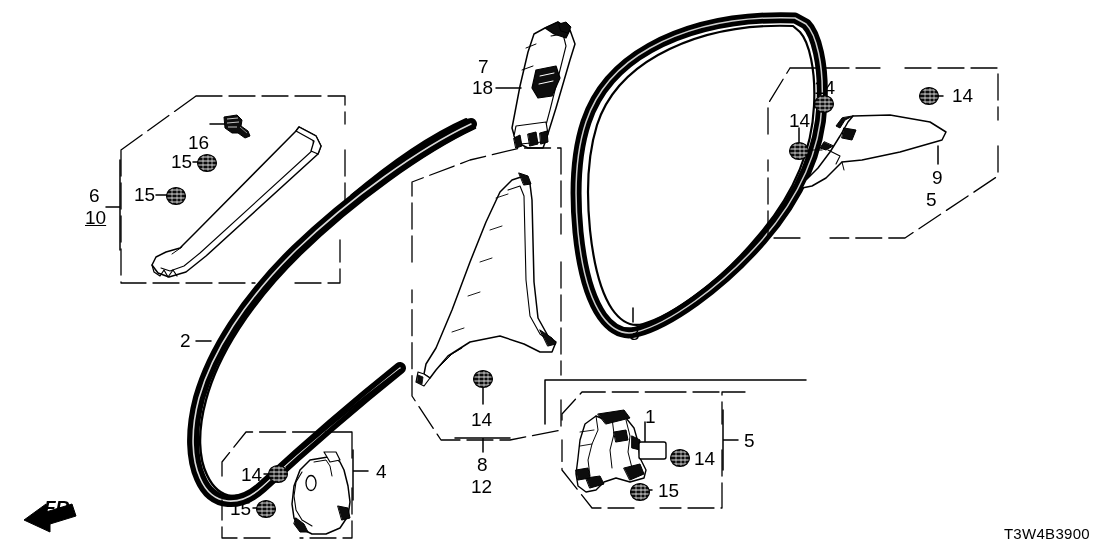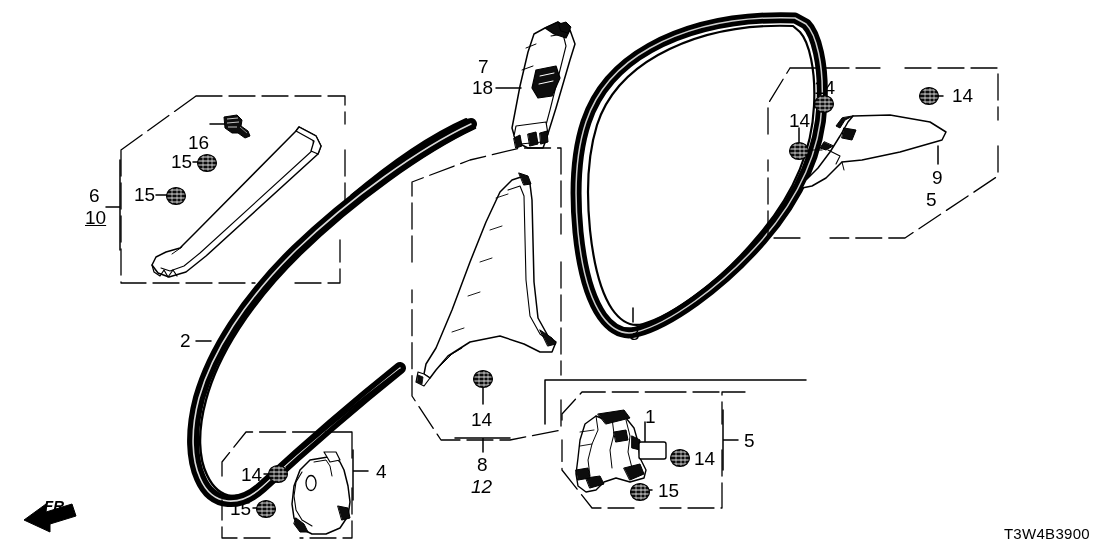--- a/index.html
+++ b/index.html
@@ -4,21 +4,21 @@
 <style>
   html,body{margin:0;padding:0;background:#ffffff;}
   body{width:1108px;height:554px;position:relative;overflow:hidden;
        font-family:"Liberation Sans",sans-serif;color:#000;}
   #stage{position:absolute;left:0;top:0;width:1108px;height:554px;}
   svg{position:absolute;left:0;top:0;width:1108px;height:554px;}
   .lbl{position:absolute;font-size:19px;line-height:19px;color:#000;
        font-family:"Liberation Sans",sans-serif;white-space:pre;}
   .partno{position:absolute;right:18px;bottom:12px;font-size:15px;
           letter-spacing:.3px;font-family:"Liberation Sans",sans-serif;}
-  .frtxt{position:absolute;font-size:15px;font-weight:bold;font-style:italic;
+  .frtxt{position:absolute;font-size:19px;font-weight:bold;font-style:italic;
          font-family:"Liberation Sans",sans-serif;}
 </style>
 </head>
 <body>
 
 <div id="stage">
 
 <svg viewBox="0 0 1108 554" xmlns="http://www.w3.org/2000/svg">
   <defs>
     <g id="clipRound">
@@ -323,21 +323,21 @@
 <div class="lbl" style="left:180px;top:331px;">2</div>
 <div class="lbl" style="left:629px;top:324px;">3</div>
 <div class="lbl" style="left:89px;top:186px;">6</div>
 <div class="lbl" style="left:85px;top:208px;text-decoration:underline;">10</div>
 <div class="lbl" style="left:188px;top:114px;margin-top:19px;">16</div>
 <div class="lbl" style="left:171px;top:152px;">15</div>
 <div class="lbl" style="left:134px;top:185px;">15</div>
 <div class="lbl" style="left:478px;top:57px;">7</div>
 <div class="lbl" style="left:472px;top:78px;">18</div>
 <div class="lbl" style="left:477px;top:455px;">8</div>
-<div class="lbl" style="left:471px;top:477px;font-style:italic;">12</div>
+<div class="lbl" style="left:471px;top:477px;">12</div>
 <div class="lbl" style="left:471px;top:410px;">14</div>
 <div class="lbl" style="left:814px;top:78px;">14</div>
 <div class="lbl" style="left:952px;top:86px;">14</div>
 <div class="lbl" style="left:789px;top:111px;">14</div>
 <div class="lbl" style="left:932px;top:168px;">9</div>
 <div class="lbl" style="left:926px;top:190px;">5</div>
 <div class="lbl" style="left:376px;top:462px;">4</div>
 <div class="lbl" style="left:241px;top:465px;">14</div>
 <div class="lbl" style="left:230px;top:499px;">15</div>
 <div class="lbl" style="left:744px;top:431px;">5</div>

